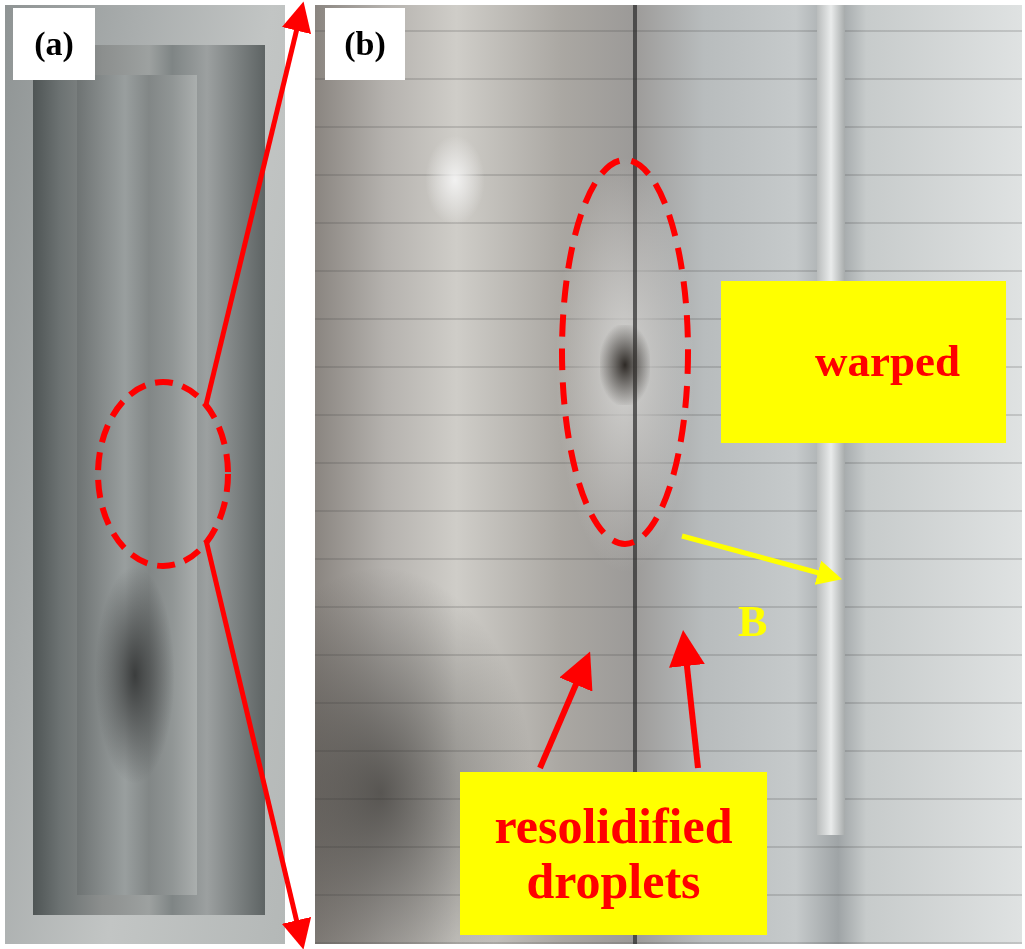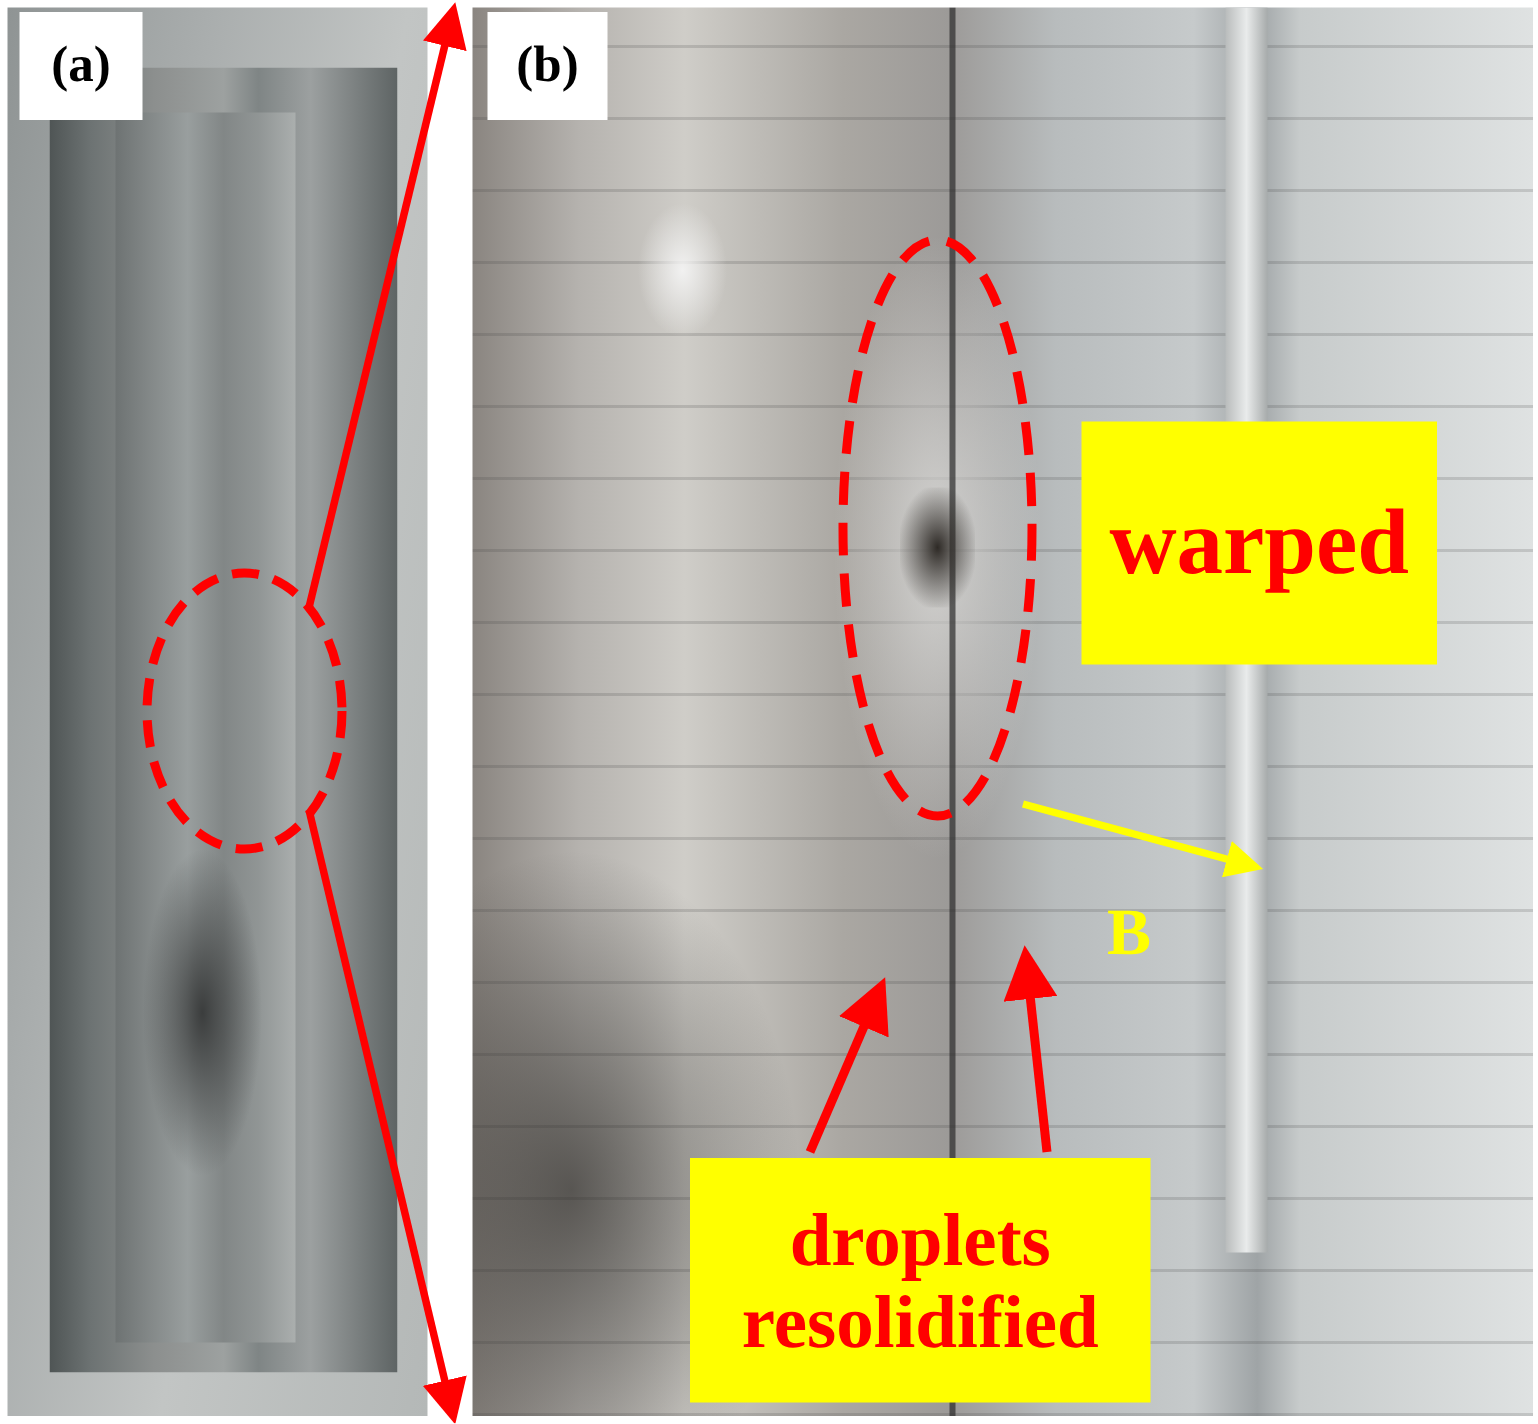--- a/index.html
+++ b/index.html
@@ -21,21 +21,21 @@
   .seam{position:absolute;left:318px;top:0;width:4px;height:939px;background:#2b2b2b;opacity:.7;}
   .smudge1{position:absolute;left:0;top:560px;width:220px;height:380px;background:radial-gradient(ellipse at 30% 60%,rgba(40,38,35,.65),rgba(40,38,35,0) 70%);}
   .smudge2{position:absolute;left:240px;top:150px;width:140px;height:420px;background:radial-gradient(ellipse,rgba(230,230,228,.75),rgba(230,230,228,0) 70%);}
   .smudge3{position:absolute;left:285px;top:320px;width:50px;height:80px;background:radial-gradient(ellipse,#2e2a26,rgba(46,42,38,0) 75%);}
   .smudge4{position:absolute;left:110px;top:130px;width:60px;height:90px;background:radial-gradient(ellipse,rgba(245,245,245,.9),rgba(245,245,245,0) 70%);}
   .edge-b{position:absolute;left:502px;top:0;width:28px;height:830px;background:linear-gradient(90deg,#b9bcbc,#e9ebeb 50%,#a7abab);}
   .panel-label{position:absolute;background:#ffffff;font-weight:bold;font-size:34px;color:#000;display:flex;align-items:center;justify-content:center;}
   #label-a{left:13px;top:8px;width:82px;height:72px;}
   #label-b{left:325px;top:8px;width:80px;height:72px;}
   .callout{position:absolute;background:#ffff00;color:#ff0000;font-weight:bold;text-align:center;line-height:1.1;display:flex;flex-direction:column;align-items:center;justify-content:center;}
-  #callout-warped{left:721px;top:281px;width:237px;height:162px;font-size:62px;}
+  #callout-warped{left:721px;top:281px;width:237px;height:162px;font-size:45px;padding-left:48px;}
   #callout-droplets{left:460px;top:772px;width:307px;height:163px;font-size:50px;}
   .marker-b{position:absolute;left:738px;top:596px;font-size:44px;font-weight:bold;color:#ffff00;}
   svg.overlay{position:absolute;left:0;top:0;}
 </style>
 </head>
 <body>
 
 <div id="panel-a" class="panel">
   <div class="part-a"></div>
   <div class="part-a-inner"></div>
@@ -78,15 +78,15 @@
   <line x1="698" y1="768" x2="685" y2="648" stroke="#ff0000" stroke-width="6" marker-end="url(#redhead)"></line>
 </svg>
 
 <div id="callout-warped" class="callout">
   <span>warped</span>
 </div>
 
 <div class="marker-b">B</div>
 
 <div id="callout-droplets" class="callout">
+  <span>resolidified</span>
   <span>droplets</span>
-  <span>resolidified</span>
 </div>
 
 </body></html>

